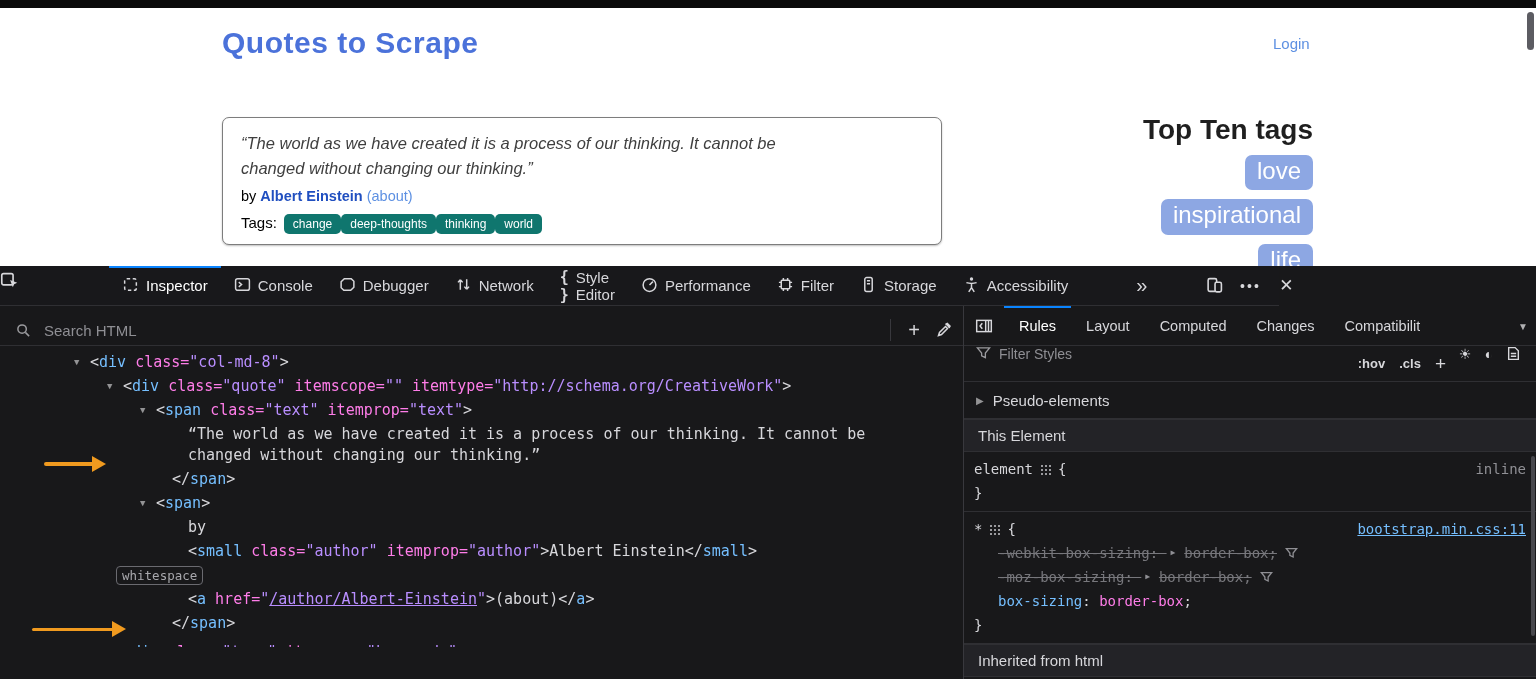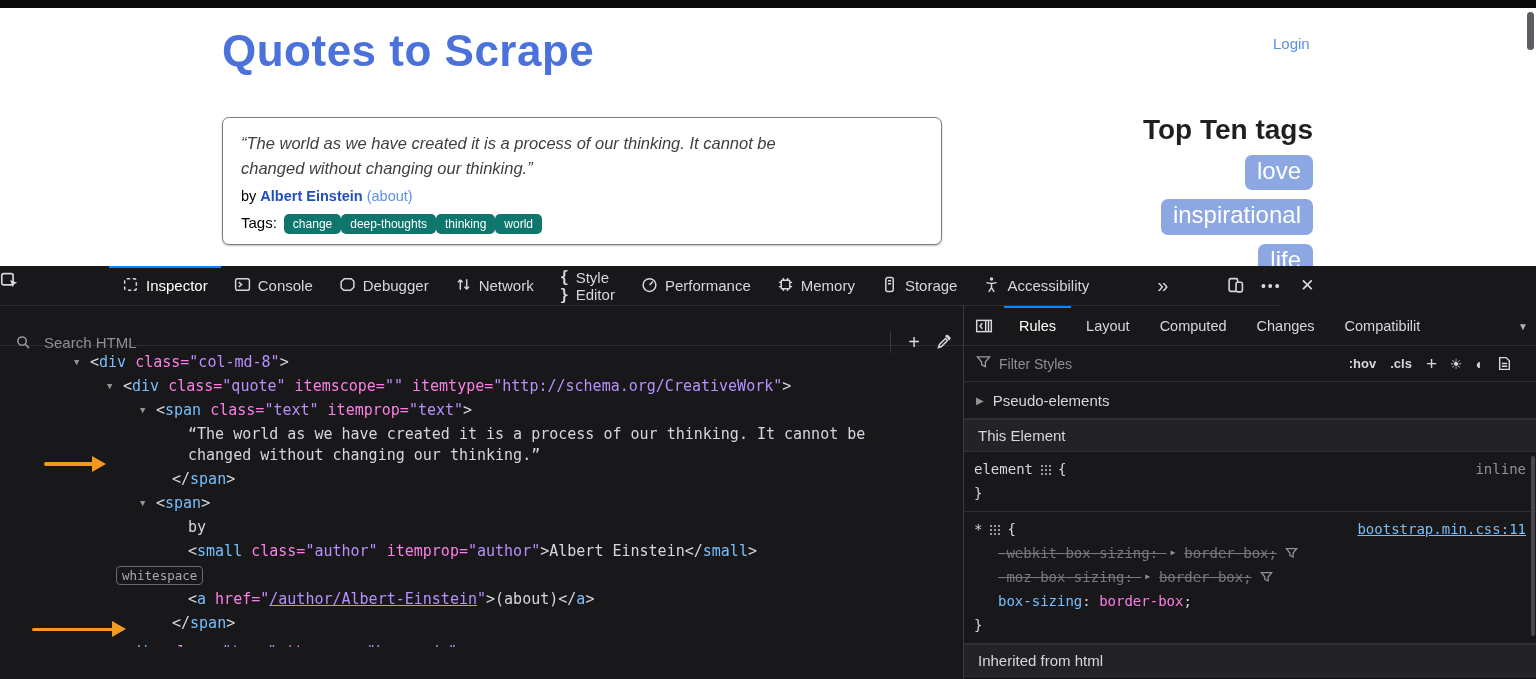--- a/index.html
+++ b/index.html
@@ -4,21 +4,21 @@
 <style>
   * { margin:0; padding:0; box-sizing:border-box; }
   html,body { width:1536px; height:679px; overflow:hidden; background:#000; }
   body { font-family:"Liberation Sans", sans-serif; position:relative; }
 
   
   .topstrip { position:absolute; left:0; top:0; width:1536px; height:8px; background:#0a0a0a; }
 
   
   .page { position:absolute; left:0; top:8px; width:1536px; height:258px; background:#ffffff; overflow:hidden; }
-  .site-title { position:absolute; left:222px; top:18px; font-size:44px; font-weight:700; color:#4b72da; letter-spacing:.5px; }
+  .site-title { position:absolute; left:222px; top:18px; font-size:30px; font-weight:700; color:#4b72da; letter-spacing:.5px; }
   .login { position:absolute; left:1273px; top:27px; font-size:15px; color:#5d90e2; }
   .page-scrollbar { position:absolute; right:2px; top:4px; width:7px; height:38px; background:#5c5c62; border-radius:4px; }
 
   .quote-box { position:absolute; left:222px; top:109px; width:720px; height:128px; border:1px solid #7d7d7d; border-radius:7px; box-shadow:0 1px 2px rgba(0,0,0,.25); background:#fff; padding:13px 18px; }
   .quote-text { font-style:italic; font-size:16.5px; color:#3f3f3f; line-height:25px; }
   .byline { margin-top:7px; font-size:14.5px; color:#000; }
   .author { font-weight:700; color:#204fc0; }
   .about-link { color:#5d90e2; }
   .tags-row { margin-top:10px; font-size:15px; color:#000; display:flex; align-items:center; gap:7px; }
   .tag-pill { background:#0f766e; color:#fff; font-size:12px; padding:3px 9px; border-radius:5px; line-height:1; }
@@ -40,21 +40,21 @@
   .dt-tab.active::before { content:""; position:absolute; left:0; top:0; right:0; height:2px; background:#0a84ff; }
   .dt-tab .braces { font-family:"DejaVu Sans Mono", monospace; font-size:15px; font-weight:bold; color:#d7d7db; }
   .more-tabs { font-size:20px; color:#d7d7db; display:flex; align-items:center; padding:0 10px; letter-spacing:-2px; }
   .dt-tabbar-right { margin-left:auto; display:flex; align-items:center; gap:8px; padding-right:12px; }
   .tb-btn { width:28px; height:28px; display:flex; align-items:center; justify-content:center; color:#d7d7db; font-size:15px; }
   .tb-dots { font-size:14px; letter-spacing:2px; }
   .tb-close { font-size:17px; }
 
   
   .dt-row2 { position:absolute; left:0; top:40px; width:1536px; height:40px; border-bottom:1px solid #2f2f33; }
-  .search-bar { position:absolute; left:0; top:16px; width:963px; height:40px; display:flex; align-items:center; padding-left:10px; }
+  .search-bar { position:absolute; left:0; top:4px; width:963px; height:40px; display:flex; align-items:center; padding-left:10px; }
   .search-placeholder { color:#8f8f94; font-size:15px; margin-left:8px; flex:1; }
   .sb-right { display:flex; align-items:center; gap:4px; padding-right:6px; }
   .sb-sep { width:1px; height:22px; background:#38383d; margin:0 6px; }
   .icon-btn { width:26px; height:26px; display:flex; align-items:center; justify-content:center; color:#d7d7db; }
   .plus { font-size:20px; font-weight:400; }
 
   .side-tabs { position:absolute; left:963px; top:0; width:573px; height:40px; border-left:1px solid #38383d; display:flex; align-items:stretch; }
   .side-tab { display:flex; align-items:center; padding:0 15px; font-size:14.5px; color:#d7d7db; position:relative; white-space:nowrap; }
   .side-tab.active { color:#fff; }
   .side-tab.active::before { content:""; position:absolute; left:0; top:0; right:0; height:2px; background:#0a84ff; }
@@ -81,21 +81,21 @@
   .annot-arrow .shaft { position:absolute; background:#f09a1f; border-radius:2px; }
   .annot-arrow .head { position:absolute; width:0; height:0; border-left:14px solid #f09a1f; border-top:8px solid transparent; border-bottom:8px solid transparent; }
 
   .breadcrumbs { position:absolute; left:0; bottom:0; width:963px; height:32px; border-top:1px solid #38383d; background:#18181a; display:flex; align-items:center; padding-left:12px; font-family:"DejaVu Sans Mono", monospace; font-size:15px; }
   .crumb { color:#d7d7db; padding:0 2px; }
   .crumb.selected { color:#75bfff; }
   .crumb-sep { color:#737373; font-size:11px; padding:0 7px; }
 
   
   .rules-pane { position:absolute; left:963px; top:80px; width:573px; height:333px; border-left:1px solid #38383d; overflow:hidden; }
-  .filter-row { height:36px; border-bottom:1px solid #2f2f33; display:flex; align-items:center; padding:0 20px 0 12px; }
+  .filter-row { height:36px; border-bottom:1px solid #2f2f33; display:flex; padding:0 11px 0 12px; }
   .filter-placeholder { color:#8f8f94; font-size:14px; margin-left:8px; flex:1; }
   .fr-btn { color:#d7d7db; font-size:13px; font-weight:700; padding:0 7px; }
   .fr-icon { width:24px; display:flex; justify-content:center; color:#d7d7db; font-size:14px; }
   .pseudo-row { height:37px; border-bottom:1px solid #2f2f33; display:flex; align-items:center; padding-left:12px; font-size:15px; color:#d7d7db; gap:9px; }
   .pseudo-caret { color:#939395; font-size:10px; }
   .section-header { height:33px; background:#232327; border-bottom:1px solid #2f2f33; border-top:1px solid #2f2f33; display:flex; align-items:center; padding-left:14px; font-size:15px; color:#d7d7db; }
   .rule { font-family:"DejaVu Sans Mono", monospace; font-size:14px; padding:5px 0 6px; border-bottom:1px solid #2f2f33; position:relative; }
   .rule-line { line-height:24px; padding-left:10px; white-space:pre; color:#d7d7db; display:flex; align-items:center; }
   .rule-loc { margin-left:auto; padding-right:10px; color:#909095; }
   .rule-loc.link { color:#75bfff; text-decoration:underline; }
@@ -190,21 +190,21 @@
               <circle cx="8" cy="8.5" r="6"></circle>
               <path d="M8 8.5l3.2-3.2"></path>
             </svg></span>
           <span>Performance</span>
         </div>
         <div class="dt-tab">
           <span><svg width="17" height="17" viewBox="0 0 16 16" fill="none" stroke="#d7d7db" stroke-width="1.4">
               <rect x="4" y="4" width="8" height="8" rx="1"></rect>
               <path d="M6 4V1.8M10 4V1.8M6 14.2V12M10 14.2V12M4 6H1.8M4 10H1.8M14.2 6H12M14.2 10H12"></path>
             </svg></span>
-          <span>Memory</span>
+          <span>Filter</span>
         </div>
         <div class="dt-tab">
           <span><svg width="17" height="17" viewBox="0 0 16 16" fill="none" stroke="#d7d7db" stroke-width="1.4">
               <rect x="4.5" y="1.5" width="7" height="13" rx="1.8"></rect>
               <path d="M6.5 4.5h3M6.5 7.2h3"></path>
             </svg></span>
           <span>Storage</span>
         </div>
         <div class="dt-tab">
           <span><svg width="17" height="17" viewBox="0 0 16 16" fill="none" stroke="#d7d7db" stroke-width="1.4">

